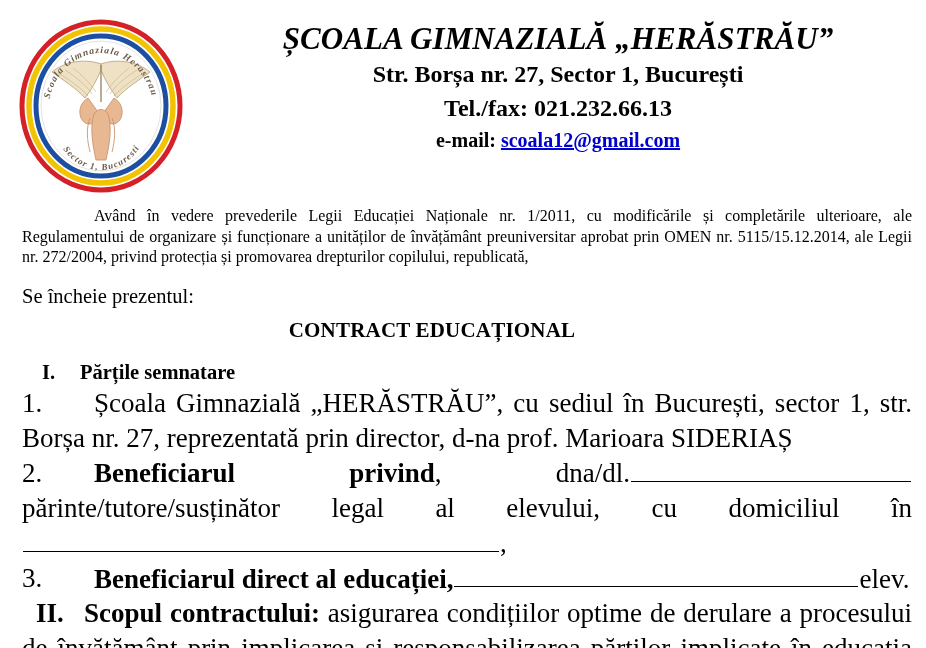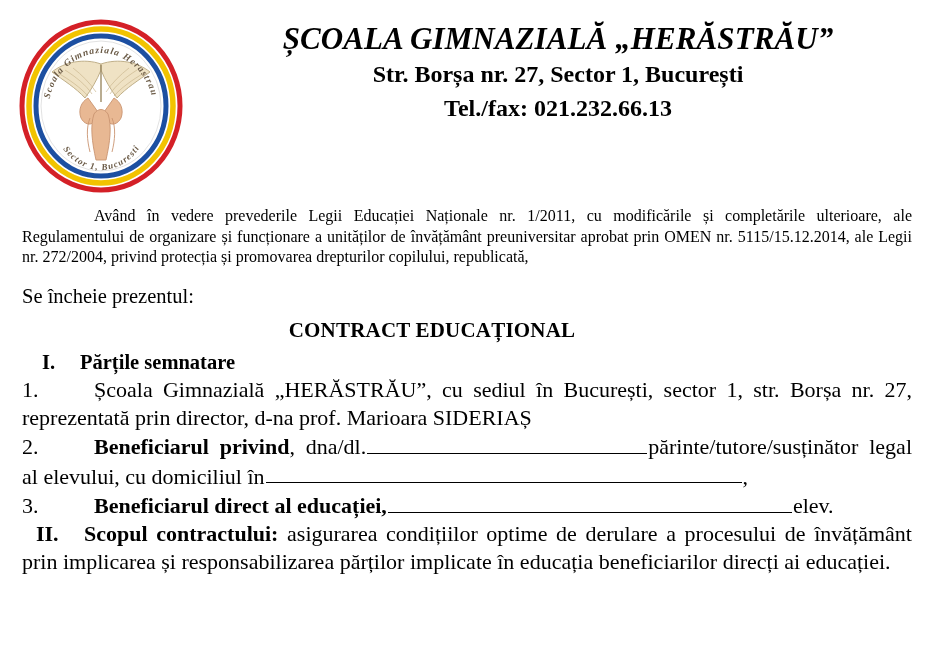--- a/index.html
+++ b/index.html
@@ -97,31 +97,31 @@
     line-height: 1.3;
     letter-spacing: 0.2px;
     padding-right: 70px;
     margin-top: 8px;
   }
 
   .section-head {
     font-weight: bold;
     font-size: 20.5px;
     line-height: 1.3;
-    margin-top: 5px;
+    margin-top: 15px;
   }
   .section-head .rn {
     display: inline-block;
     width: 58px;
     padding-left: 20px;
     box-sizing: border-box;
   }
 
   .numbered {
-    font-size: 22px;
+    font-size: 27px;
     line-height: 1.285;
     text-align: justify;
     text-justify: inter-word;
   }
   .numbered .num {
     display: inline-block;
     width: 72px;
   }
 
   b, .bold { font-weight: bold; }
@@ -193,20 +193,21 @@
       <text font-family="Liberation Serif, serif" font-size="9" font-weight="bold" font-style="italic" fill="#6a5a46" letter-spacing="1.1">
         <textPath href="#arcBot" startOffset="21%">Sector 1, Bucuresti</textPath>
       </text>
     </svg>
   </div>
 
   <div class="head-text">
     <div class="school-name">ȘCOALA GIMNAZIALĂ „HERĂSTRĂU”</div>
     <div class="addr-line">Str. Borșa nr. 27, Sector 1, București</div>
     <div class="addr-line">Tel./fax: 021.232.66.13</div>
+    <div class="email-line"><span>e-mail: </span><a class="email-link" href="#">scoala12@gmail.com</a></div>
   </div>
 
 </div>
 
 <div class="doc-body">
 
   <p class="para-justify first">Având în vedere prevederile Legii Educației Naționale nr. 1/2011, cu modificările și completările ulterioare, ale Regulamentului de organizare și funcționare a unităților de învățământ preuniversitar aprobat prin OMEN nr. 5115/15.12.2014, ale Legii nr. 272/2004, privind protecția și promovarea drepturilor copilului, republicată,</p>
 
   <div class="spacer-sm"></div>
 

